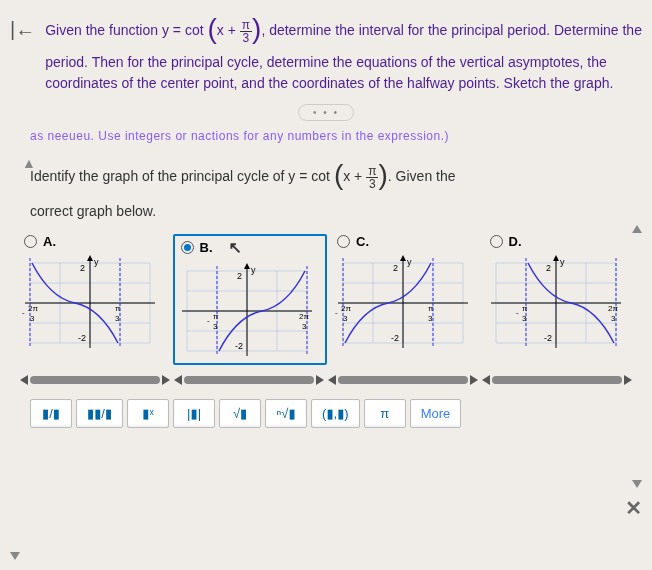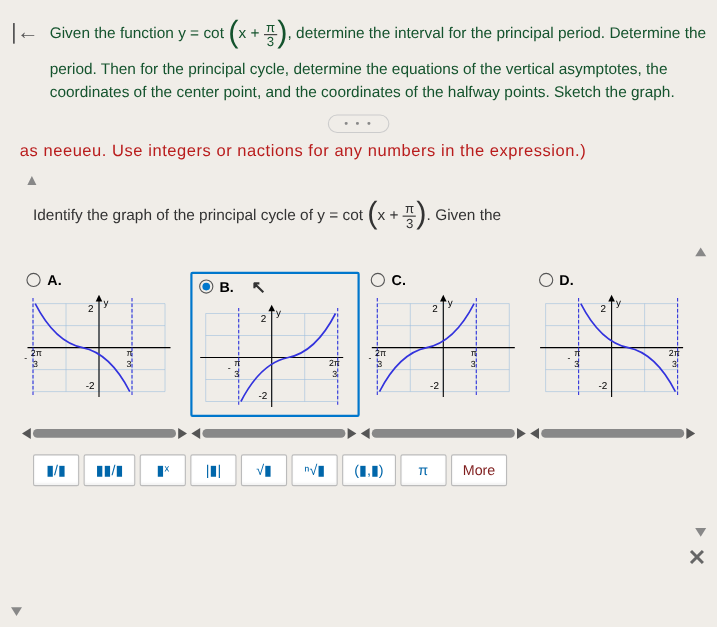--- a/index.html
+++ b/index.html
@@ -1,45 +1,45 @@
 <!DOCTYPE html>
 <html><head>
 <meta charset="utf-8">
 <style>
 * { box-sizing: border-box; margin: 0; padding: 0; }
 body { font-family: Arial, sans-serif; background: #f0ede8; width: 652px; height: 570px; overflow: hidden; position: relative; }
 .container { padding: 10px; }
 .top-row { display: flex; align-items: flex-start; gap: 10px; }
 .back-icon { font-size: 20px; color: #555; margin-top: 8px; }
-.question-text { flex: 1; font-size: 14px; color: #14532d; line-height: 1.5; }
+.question-text { flex: 1; font-size: 14px; color: #4c1d95; line-height: 1.5; }
 .lock-icon { color: #888; font-size: 14px; margin-top: 60px; }
 .divider { text-align: center; margin: 8px 0; }
 .divider-pill { display: inline-block; border: 1px solid #ccc; border-radius: 10px; padding: 2px 14px; font-size: 10px; color: #888; letter-spacing: 2px; }
-.cutoff { font-size: 15px; color: #b91c1c; margin: 8px 8px; letter-spacing: 0.5px; }
-.sub-question { font-size: 14px; color: #333; margin: 28px 20px; line-height: 1.6; }
+.cutoff { font-size: 12px; color: #8b5cf6; margin: 8px 20px; letter-spacing: 0.5px; }
+.sub-question { font-size: 14px; color: #333; margin: 12px 20px; line-height: 1.6; }
 .frac { display: inline-block; vertical-align: middle; text-align: center; font-size: 12px; line-height: 1; }
 .frac .num { display: block; border-bottom: 1px solid #333; padding: 0 2px; }
 .frac .den { display: block; padding: 0 2px; }
 .paren { font-size: 28px; vertical-align: middle; position: relative; top: -2px; }
 .options-row { display: flex; gap: 6px; margin: 10px 10px; }
 .option { flex: 1; position: relative; }
 .option-label { display: flex; align-items: center; gap: 6px; font-size: 13px; font-weight: bold; margin-bottom: 4px; margin-left: 4px; }
 .radio { width: 13px; height: 13px; border: 1.5px solid #555; border-radius: 50%; display: inline-flex; align-items: center; justify-content: center; }
 .radio.selected::after { content: ""; width: 7px; height: 7px; background: #0077cc; border-radius: 50%; display: block; }
 .option.selected { border: 2px solid #0077cc; border-radius: 2px; padding: 2px; }
 .graph-box { width: 140px; height: 100px; position: relative; }
 .graph-box svg { width: 100%; height: 100%; }
 .scroll-row { display: flex; align-items: center; gap: 4px; margin: 2px 10px; }
 .scroll-group { display: flex; align-items: center; gap: 2px; flex: 1; }
 .tri-left { width: 0; height: 0; border-right: 8px solid #555; border-top: 5px solid transparent; border-bottom: 5px solid transparent; }
 .tri-right { width: 0; height: 0; border-left: 8px solid #555; border-top: 5px solid transparent; border-bottom: 5px solid transparent; }
 .scroll-bar { flex: 1; height: 8px; background: #888; border-radius: 4px; }
 .toolbar { display: flex; gap: 4px; margin: 14px 20px; }
 .tool-btn { border: 1px solid #bbb; background: #fff; padding: 6px 10px; font-size: 13px; color: #0066aa; min-width: 42px; text-align: center; border-radius: 2px; box-shadow: inset 0 -2px 2px rgba(0,0,0,0.05); }
-.tool-btn.more { color: #7f1d1d; }
+.tool-btn.more { color: #3b82f6; }
 .close-x { position: absolute; right: 10px; bottom: 50px; font-size: 20px; font-weight: bold; color: #666; }
 .right-tri-up { position: absolute; right: 10px; top: 225px; width: 0; height: 0; border-bottom: 8px solid #888; border-left: 5px solid transparent; border-right: 5px solid transparent; }
 .right-tri-down { position: absolute; right: 10px; top: 480px; width: 0; height: 0; border-top: 8px solid #888; border-left: 5px solid transparent; border-right: 5px solid transparent; }
 .left-tri { position: absolute; left: 10px; bottom: 10px; width: 0; height: 0; border-top: 8px solid #888; border-left: 5px solid transparent; border-right: 5px solid transparent; }
 .cursor { position: absolute; font-size: 16px; color: #333; pointer-events: none; }
 </style>
 </head>
 <body>
 
 <div class="container">
@@ -57,20 +57,21 @@
   <div class="divider">
     <span class="divider-pill">• • •</span>
   </div>
 
   <div class="cutoff">as neeueu. Use integers or nactions for any numbers in the expression.)</div>
 
   <div class="sub-question">
     <span>Identify the graph of the  principal cycle of y = cot</span>
     <span class="paren">(</span><span>x +</span>
     <span class="frac"><span class="num">π</span><span class="den">3</span></span><span class="paren">)</span><span>. Given the</span><br>
+    <span>correct graph below.</span>
   </div>
 
   <div class="options-row">
 
     <div class="option">
       <div class="option-label">
           <span class="radio"></span>
           <span>A.</span>
         </div>
       <div class="graph-box">

